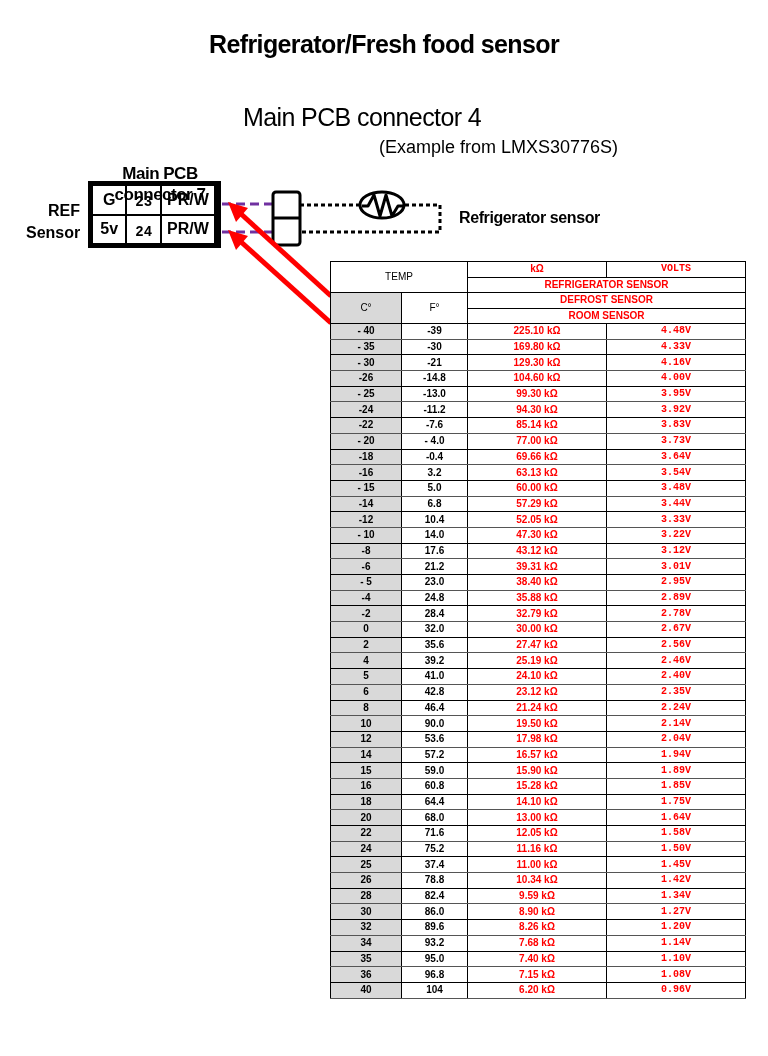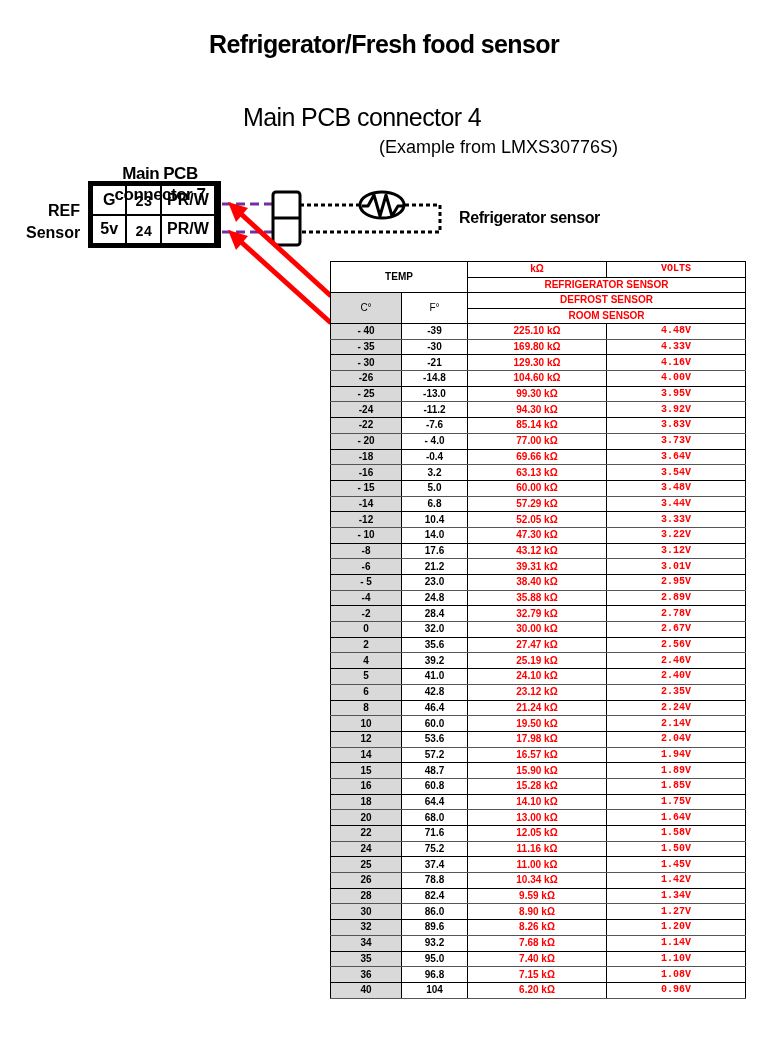--- a/index.html
+++ b/index.html
@@ -16,21 +16,21 @@
   .connector td.num { font-size:14px; font-weight:bold; padding-top:5px;font-family:Liberation Mono, monospace; }
   svg.wires { position:absolute; left:0; top:0; width:768px; height:1056px; pointer-events:none; }
   .data-table { position:absolute; left:330px; top:261px; border-collapse:collapse; font-size:10px; font-weight:bold; }
   .data-table td { border:1px solid #000; text-align:center; padding:0; height:14.7px; line-height:14px; }
   .data-table tr.hdr td { height:14.5px; }
   .data-table .c { width:70px; background:#d9d9d9; color:#000; }
   .data-table .f { width:65px; color:#000; }
   .data-table .k { width:138px; color:#ff0000; }
   .data-table .v { width:138px; color:#ff0000;font-family:Liberation Mono, monospace; }
   .data-table .red { color:#ff0000; }
-  .data-table .plain { font-weight:bold; color:#000; }
+  .data-table .plain { font-weight:normal; color:#000; }
   .data-table tbody tr:nth-child(odd) td { border-bottom-color:#555; }
 </style>
 </head>
 <body>
 
 <div class="title">
   <div>Refrigerator/Fresh food sensor</div>
 </div>
 <div class="subtitle">Main PCB connector 4</div>
 <div class="example">(Example  from LMXS30776S)</div>
@@ -259,39 +259,39 @@
         <td class="v">2.35V</td>
       </tr>
       <tr>
         <td class="c">8</td>
         <td class="f">46.4</td>
         <td class="k">21.24 kΩ</td>
         <td class="v">2.24V</td>
       </tr>
       <tr>
         <td class="c">10</td>
-        <td class="f">60.0</td>
+        <td class="f">90.0</td>
         <td class="k">19.50 kΩ</td>
         <td class="v">2.14V</td>
       </tr>
       <tr>
         <td class="c">12</td>
         <td class="f">53.6</td>
         <td class="k">17.98 kΩ</td>
         <td class="v">2.04V</td>
       </tr>
       <tr>
         <td class="c">14</td>
         <td class="f">57.2</td>
         <td class="k">16.57 kΩ</td>
         <td class="v">1.94V</td>
       </tr>
       <tr>
         <td class="c">15</td>
-        <td class="f">48.7</td>
+        <td class="f">59.0</td>
         <td class="k">15.90 kΩ</td>
         <td class="v">1.89V</td>
       </tr>
       <tr>
         <td class="c">16</td>
         <td class="f">60.8</td>
         <td class="k">15.28 kΩ</td>
         <td class="v">1.85V</td>
       </tr>
       <tr>

